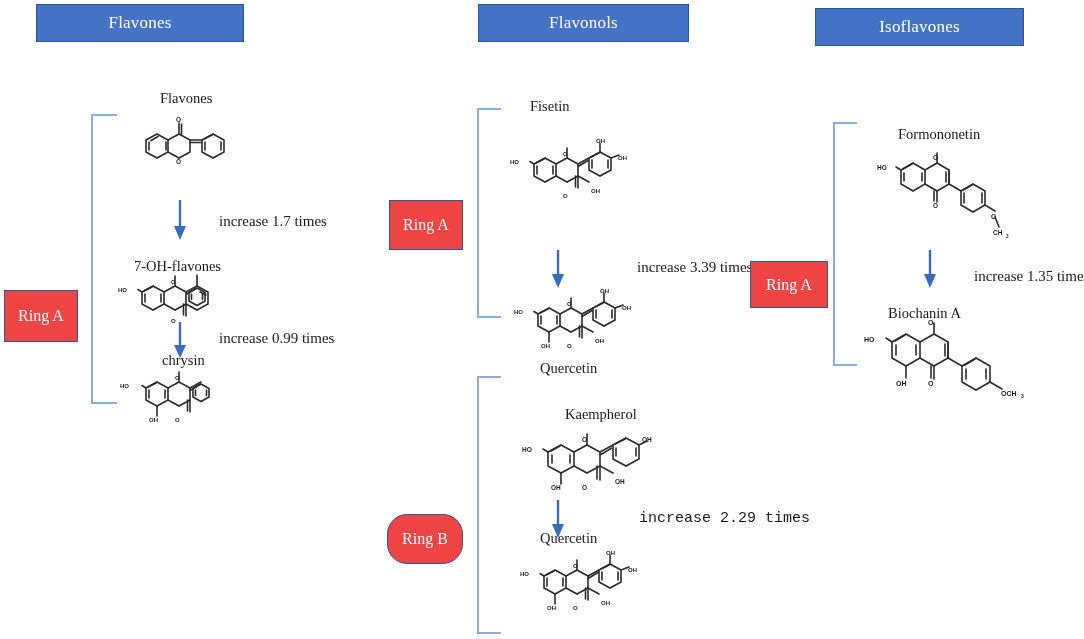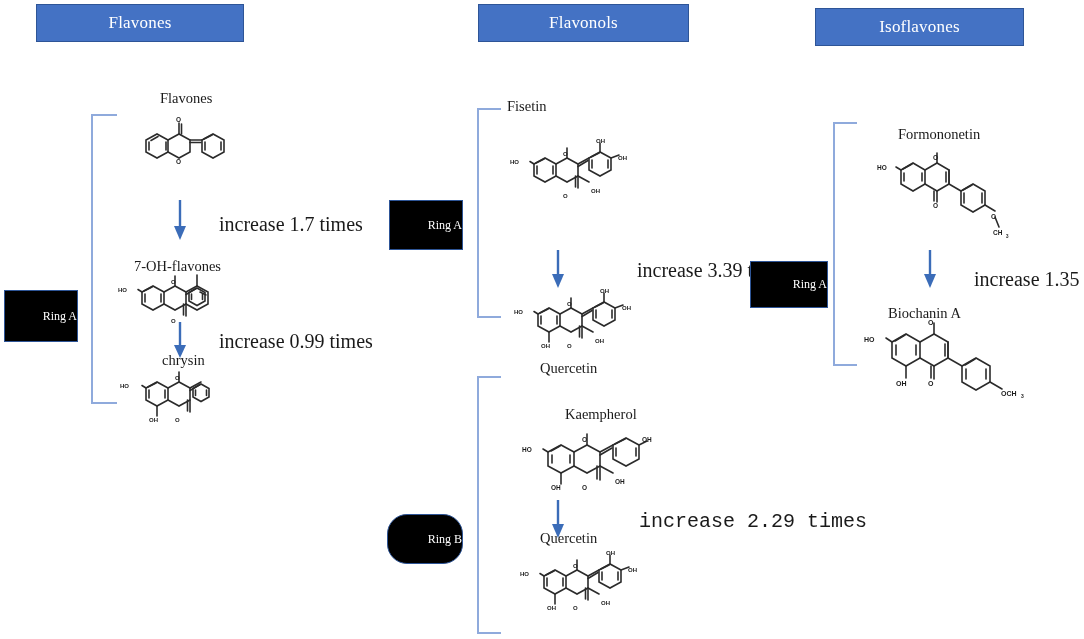--- a/index.html
+++ b/index.html
@@ -24,39 +24,39 @@
     color: #ffffff;
     font-size: 17px;
     display: flex;
     align-items: center;
     justify-content: center;
     letter-spacing: 0.2px;
   }
 
   
   .ring-box {
-    background: #000000;
+    background: #ef4444;
     border: 1.5px solid #2E5597;
     color: #ffffff;
-    font-size: 12px;
+    font-size: 16px;
     display: flex;
     align-items: center;
-    justify-content: flex-end;
+    justify-content: center;
   }
 
   
   .cmp-label {
     font-size: 14.5px;
     white-space: nowrap;
     color: #1a1a1a;
   }
 
   
   .increase-label {
-    font-size: 20px;
+    font-size: 15px;
     white-space: nowrap;
     color: #1a1a1a;
   }
 
   
   .bracket {
     border-left: 2px solid #8FAADC;
     border-top: 2px solid #8FAADC;
     border-bottom: 2px solid #8FAADC;
     box-sizing: border-box;
@@ -193,21 +193,21 @@
   <text x="31" y="50" font-size="6">OH</text>
   <text x="57" y="50" font-size="6">O</text>
 </svg>
 
 <div class="abs bracket" style="left:477px; top:108px; width:24px; height:210px;"></div>
 
 <div class="abs ring-box" style="left:389px; top:200px; width:72px; height:48px;">
   <span>Ring A</span>
 </div>
 
-<div class="abs cmp-label" style="left:507px; top:98px;">
+<div class="abs cmp-label" style="left:530px; top:98px;">
   <span>Fisetin</span>
 </div>
 
 <svg class="abs structure" style="left:508px; top:140px;" width="124" height="62" viewBox="0 0 124 62">
   <g class="bond">
     <path d="M26 24 L26 36 L37 42 L48 36 L48 24 L37 18 Z"></path>
     <path d="M29 26 L29 34"></path>
       <path d="M45 26 L45 34"></path>
       <path d="M28 23 L36 19"></path>
     <path d="M22 21.5 L26 24"></path>

